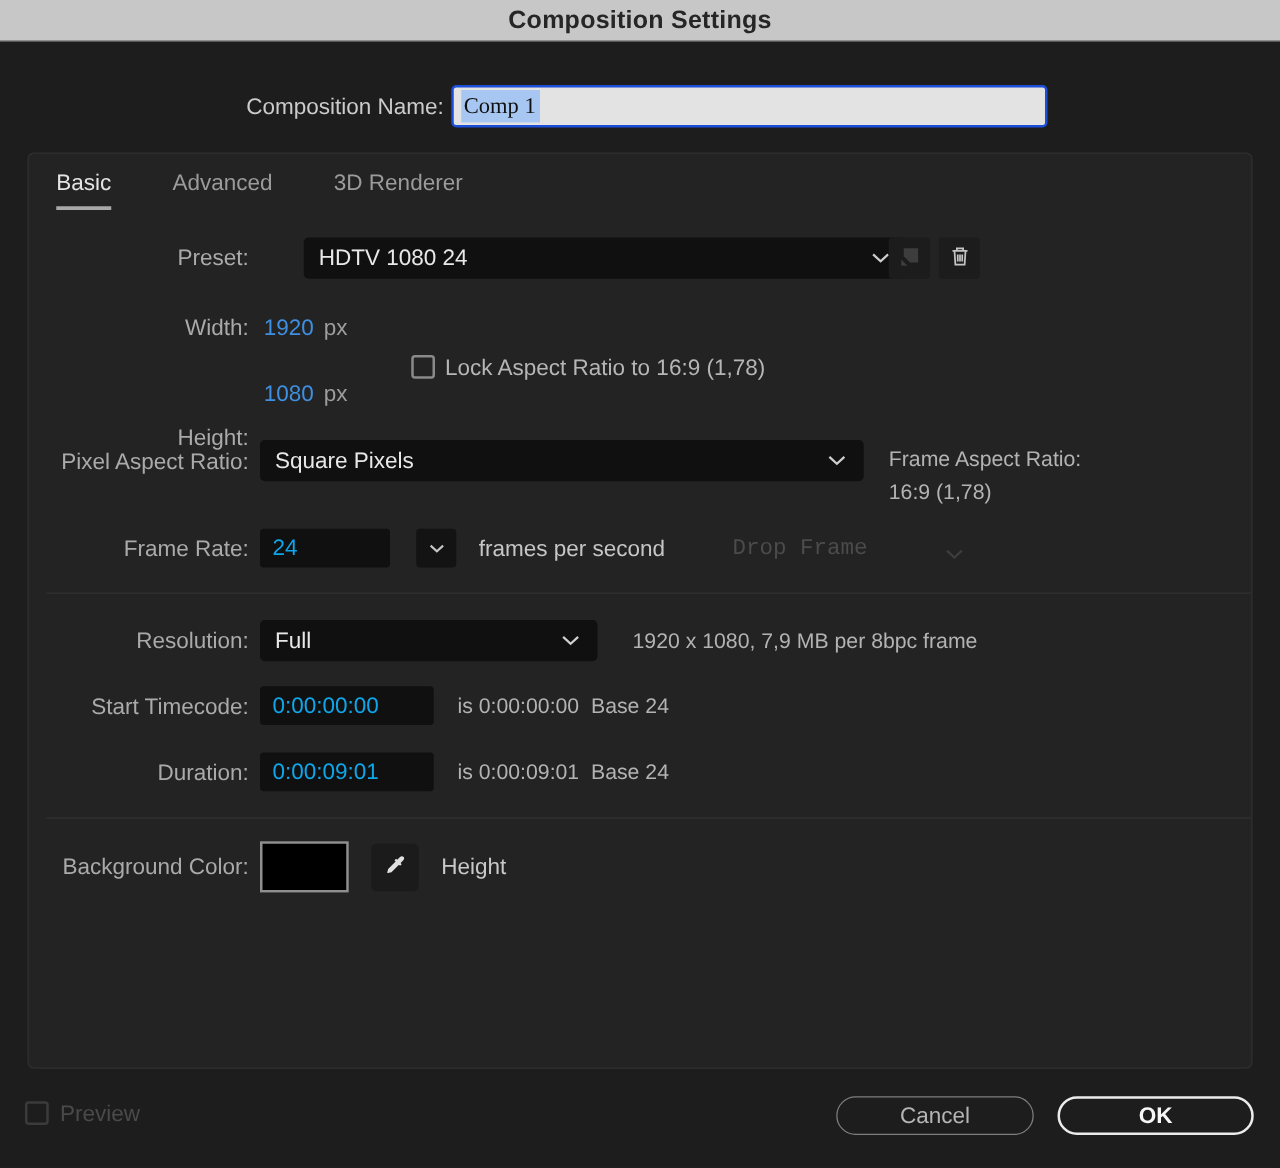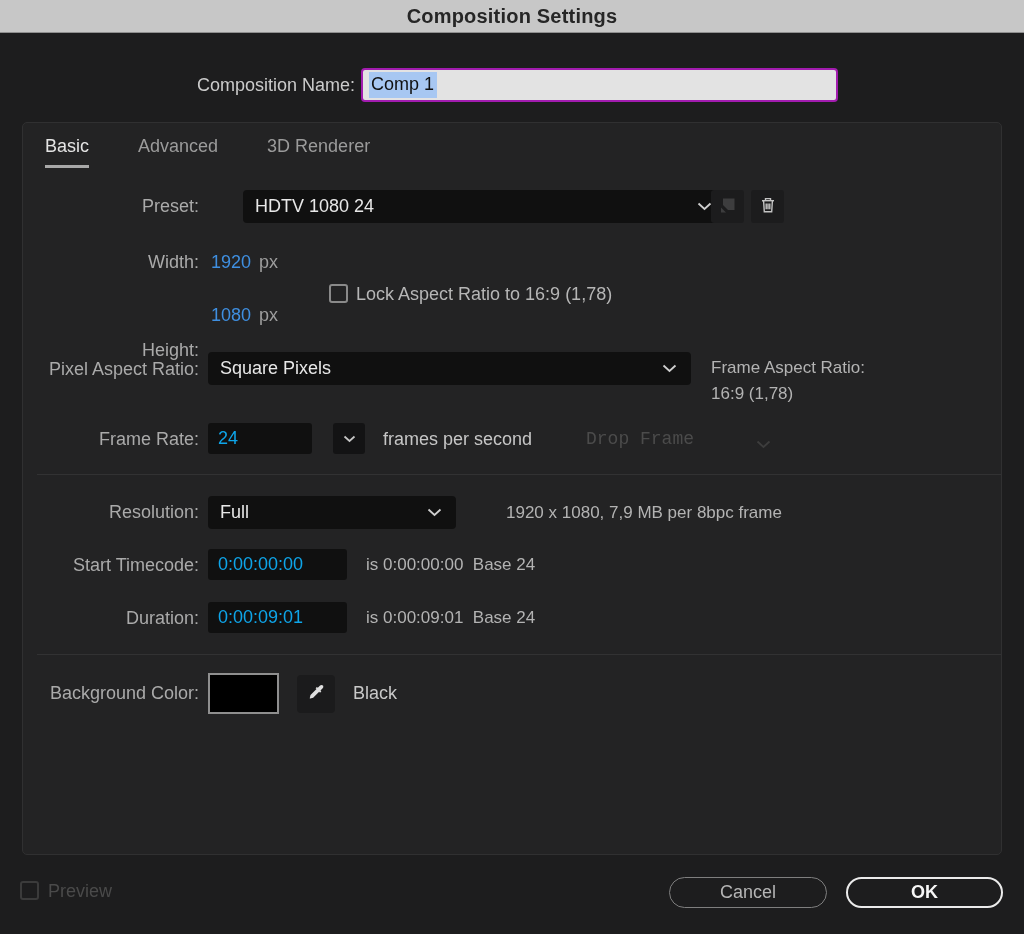--- a/index.html
+++ b/index.html
@@ -20,23 +20,23 @@
   }
   .titlebar span { font-size:20px; font-weight:bold; color:#262626; letter-spacing:.2px; }
 
   
   .name-label {
     position:absolute; left:0; top:75px; width:355px;
     text-align:right; font-size:18px; color:#cbcbcb;
   }
   .name-input {
     position:absolute; left:361px; top:68px; width:477px; height:34px;
-    background:#e3e3e3; border:2px solid #a21caf; border-radius:4px;
+    background:#e3e3e3; border:2px solid #1d4ed8; border-radius:4px;
     display:flex; align-items:center; padding-left:6px;
-    font-size:18px; color:#101010;
+    font-size:18px; color:#101010;font-family:Liberation Serif, serif;
   }
   .name-input .sel { background:#a7c7f2; padding:2px 3px 3px 2px; }
 
   
   .panel {
     position:absolute; left:22px; top:122px; width:980px; height:733px;
     background:#232324; border:1px solid #303031; border-radius:5px;
   }
 
   
@@ -102,21 +102,21 @@
     display:flex; align-items:center; justify-content:center;
   }
   .fr-fps { position:absolute; left:360px; top:306px; font-size:18px; color:#c6c6c6; }
   .fr-drop { position:absolute; left:563px; top:306px; font-size:18px; color:#4b4b4b;font-family:Liberation Mono, monospace; }
   .fr-dropchev { position:absolute; left:733px; top:312px; }
 
   .divider1 { top:351px; }
 
   
   .res-label { top:379px; }
-  .res-dd { left:185px; top:373px; width:248px;gap:36px; }
+  .res-dd { left:185px; top:373px; width:270px;gap:36px; }
   .res-info { left:483px; top:380px; }
 
   
   .stc-label { top:432px; }
   .stc-input { left:185px; top:426px; width:139px; }
   .stc-info  { left:343px; top:432px; }
   .dur-label { top:485px; }
   .dur-input { left:185px; top:479px; width:139px; }
   .dur-info  { left:343px; top:485px; }
 
@@ -265,20 +265,20 @@
 
   <div class="rlabel bg-label">Background Color:</div>
   <div class="bg-swatch" style="background: rgb(0, 0, 0);"></div>
   <button class="bg-eyedrop">
     <span>
       <svg width="21" height="21" viewBox="0 0 21 21">
         <path d="M17.2 3.8a2.4 2.4 0 0 0-3.4 0l-2 2-.9-.9-1.3 1.3.9.9-6 6-.7 2.8a.45.45 0 0 0 .55.55l2.8-.7 6-6 .9.9 1.3-1.3-.9-.9 2-2a2.4 2.4 0 0 0 .75-2.65z" fill="#e0e0e0"></path>
       </svg>
     </span>
   </button>
-  <div class="bg-name">Black</div>
+  <div class="bg-name">Height</div>
 
 </div>
 
 <div class="preview-box"></div>
 <div class="preview-label">Preview</div>
 <button class="btn-pill btn-cancel">Cancel</button>
 <button class="btn-pill btn-ok">OK</button>
 
 </body></html>

